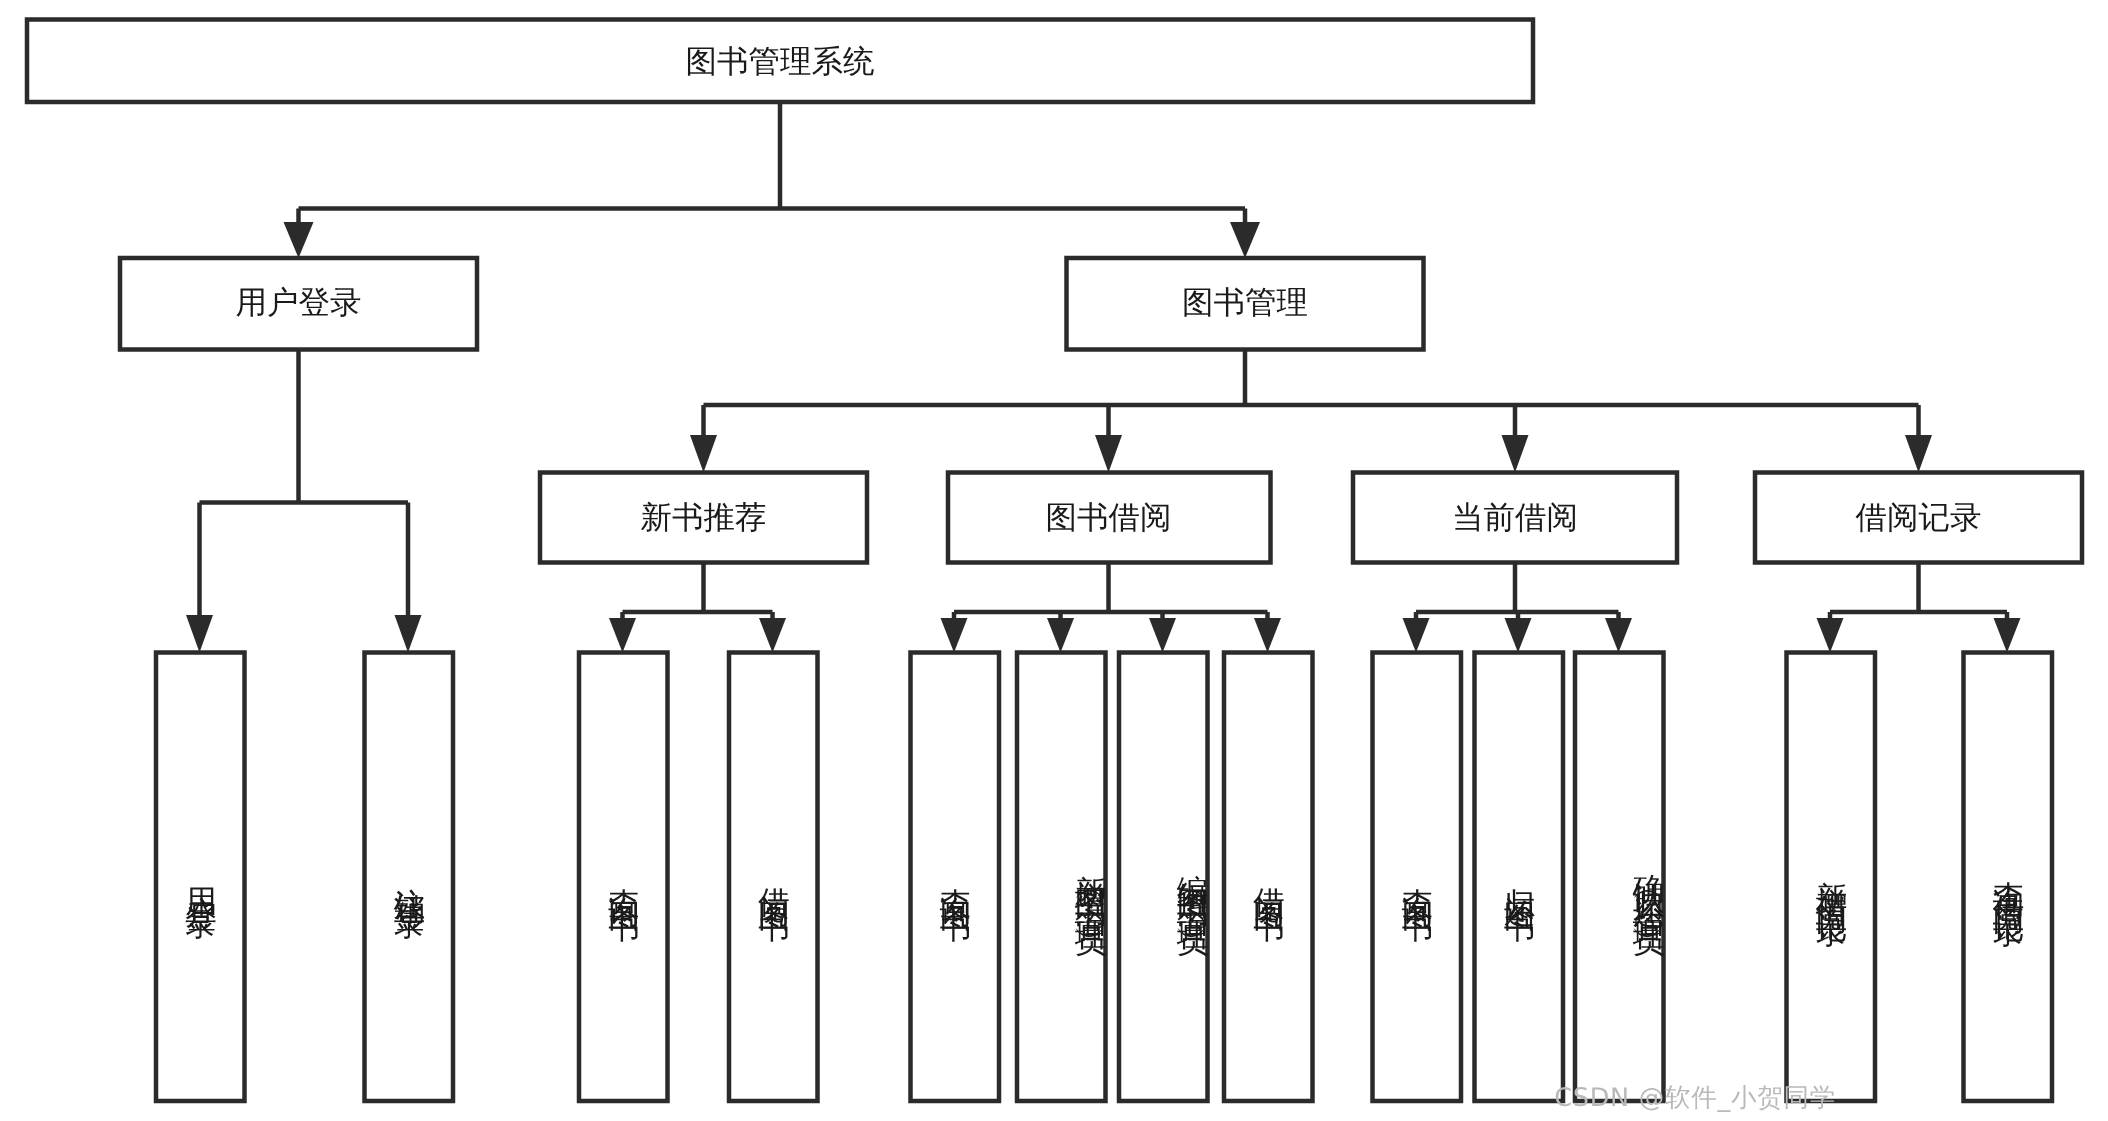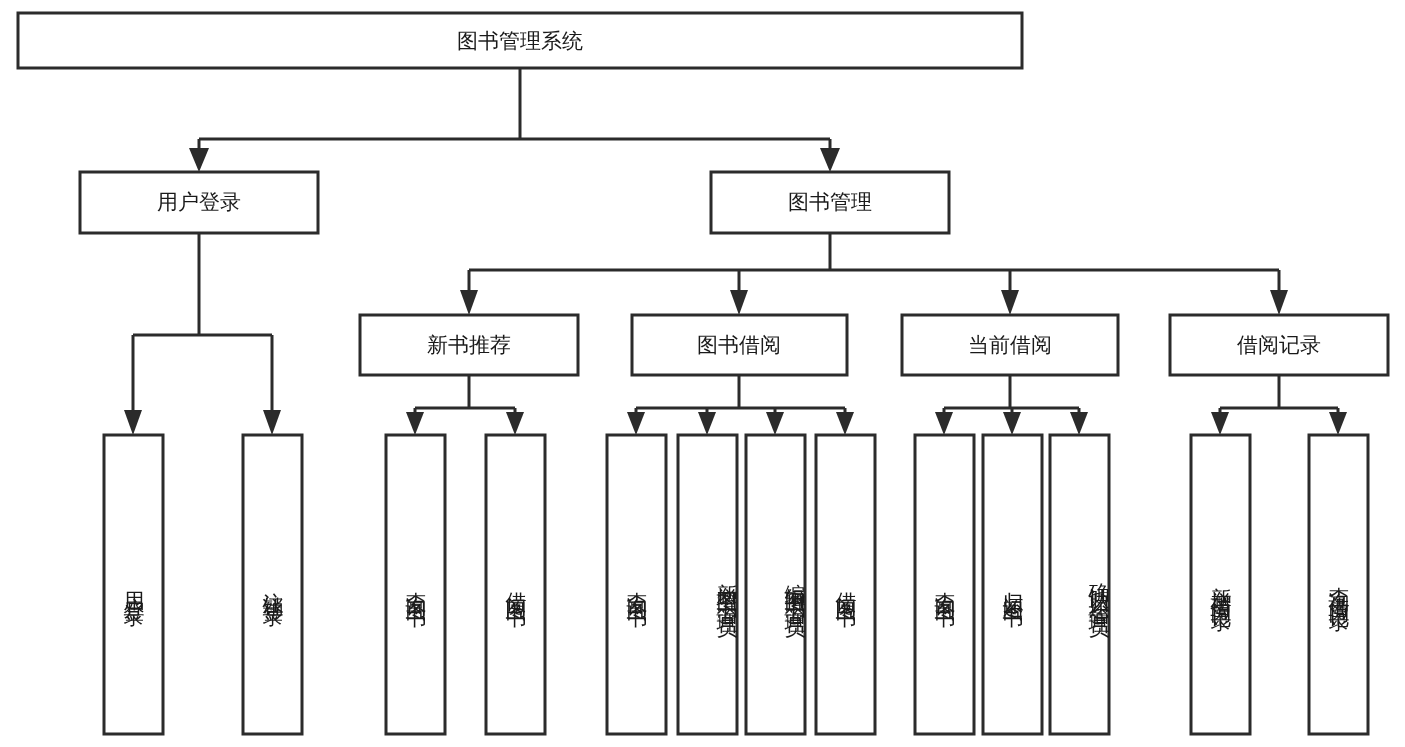--- a/index.html
+++ b/index.html
@@ -222,13 +222,14 @@
   <div class="leaf-label-wrap" style="left:607px; top:435px; width:59px; height:299px;">查询图书</div>
   <div class="leaf-label-wrap" style="left:678px; top:435px; width:59px; height:299px; align-items:flex-start; padding-top:8px; box-sizing:border-box;">新增图书（管理员）</div>
   <div class="leaf-label-wrap" style="left:746px; top:435px; width:59px; height:299px; align-items:flex-start; padding-top:8px; box-sizing:border-box;">编辑图书（管理员）</div>
   <div class="leaf-label-wrap" style="left:816px; top:435px; width:59px; height:299px;">借阅图书</div>
   <div class="leaf-label-wrap" style="left:915px; top:435px; width:59px; height:299px;">查询图书</div>
   <div class="leaf-label-wrap" style="left:983px; top:435px; width:59px; height:299px;">归还图书</div>
   <div class="leaf-label-wrap" style="left:1050px; top:435px; width:59px; height:299px; align-items:flex-start; padding-top:8px; box-sizing:border-box;">确认归还（管理员）</div>
   <div class="leaf-label-wrap" style="left:1191px; top:435px; width:59px; height:299px;">新增借阅记录</div>
   <div class="leaf-label-wrap" style="left:1309px; top:435px; width:59px; height:299px;">查询借阅记录</div>
 
+  <div class="watermark">CSDN @软件_小贺同学</div>
 </div>
 
 </body></html>

